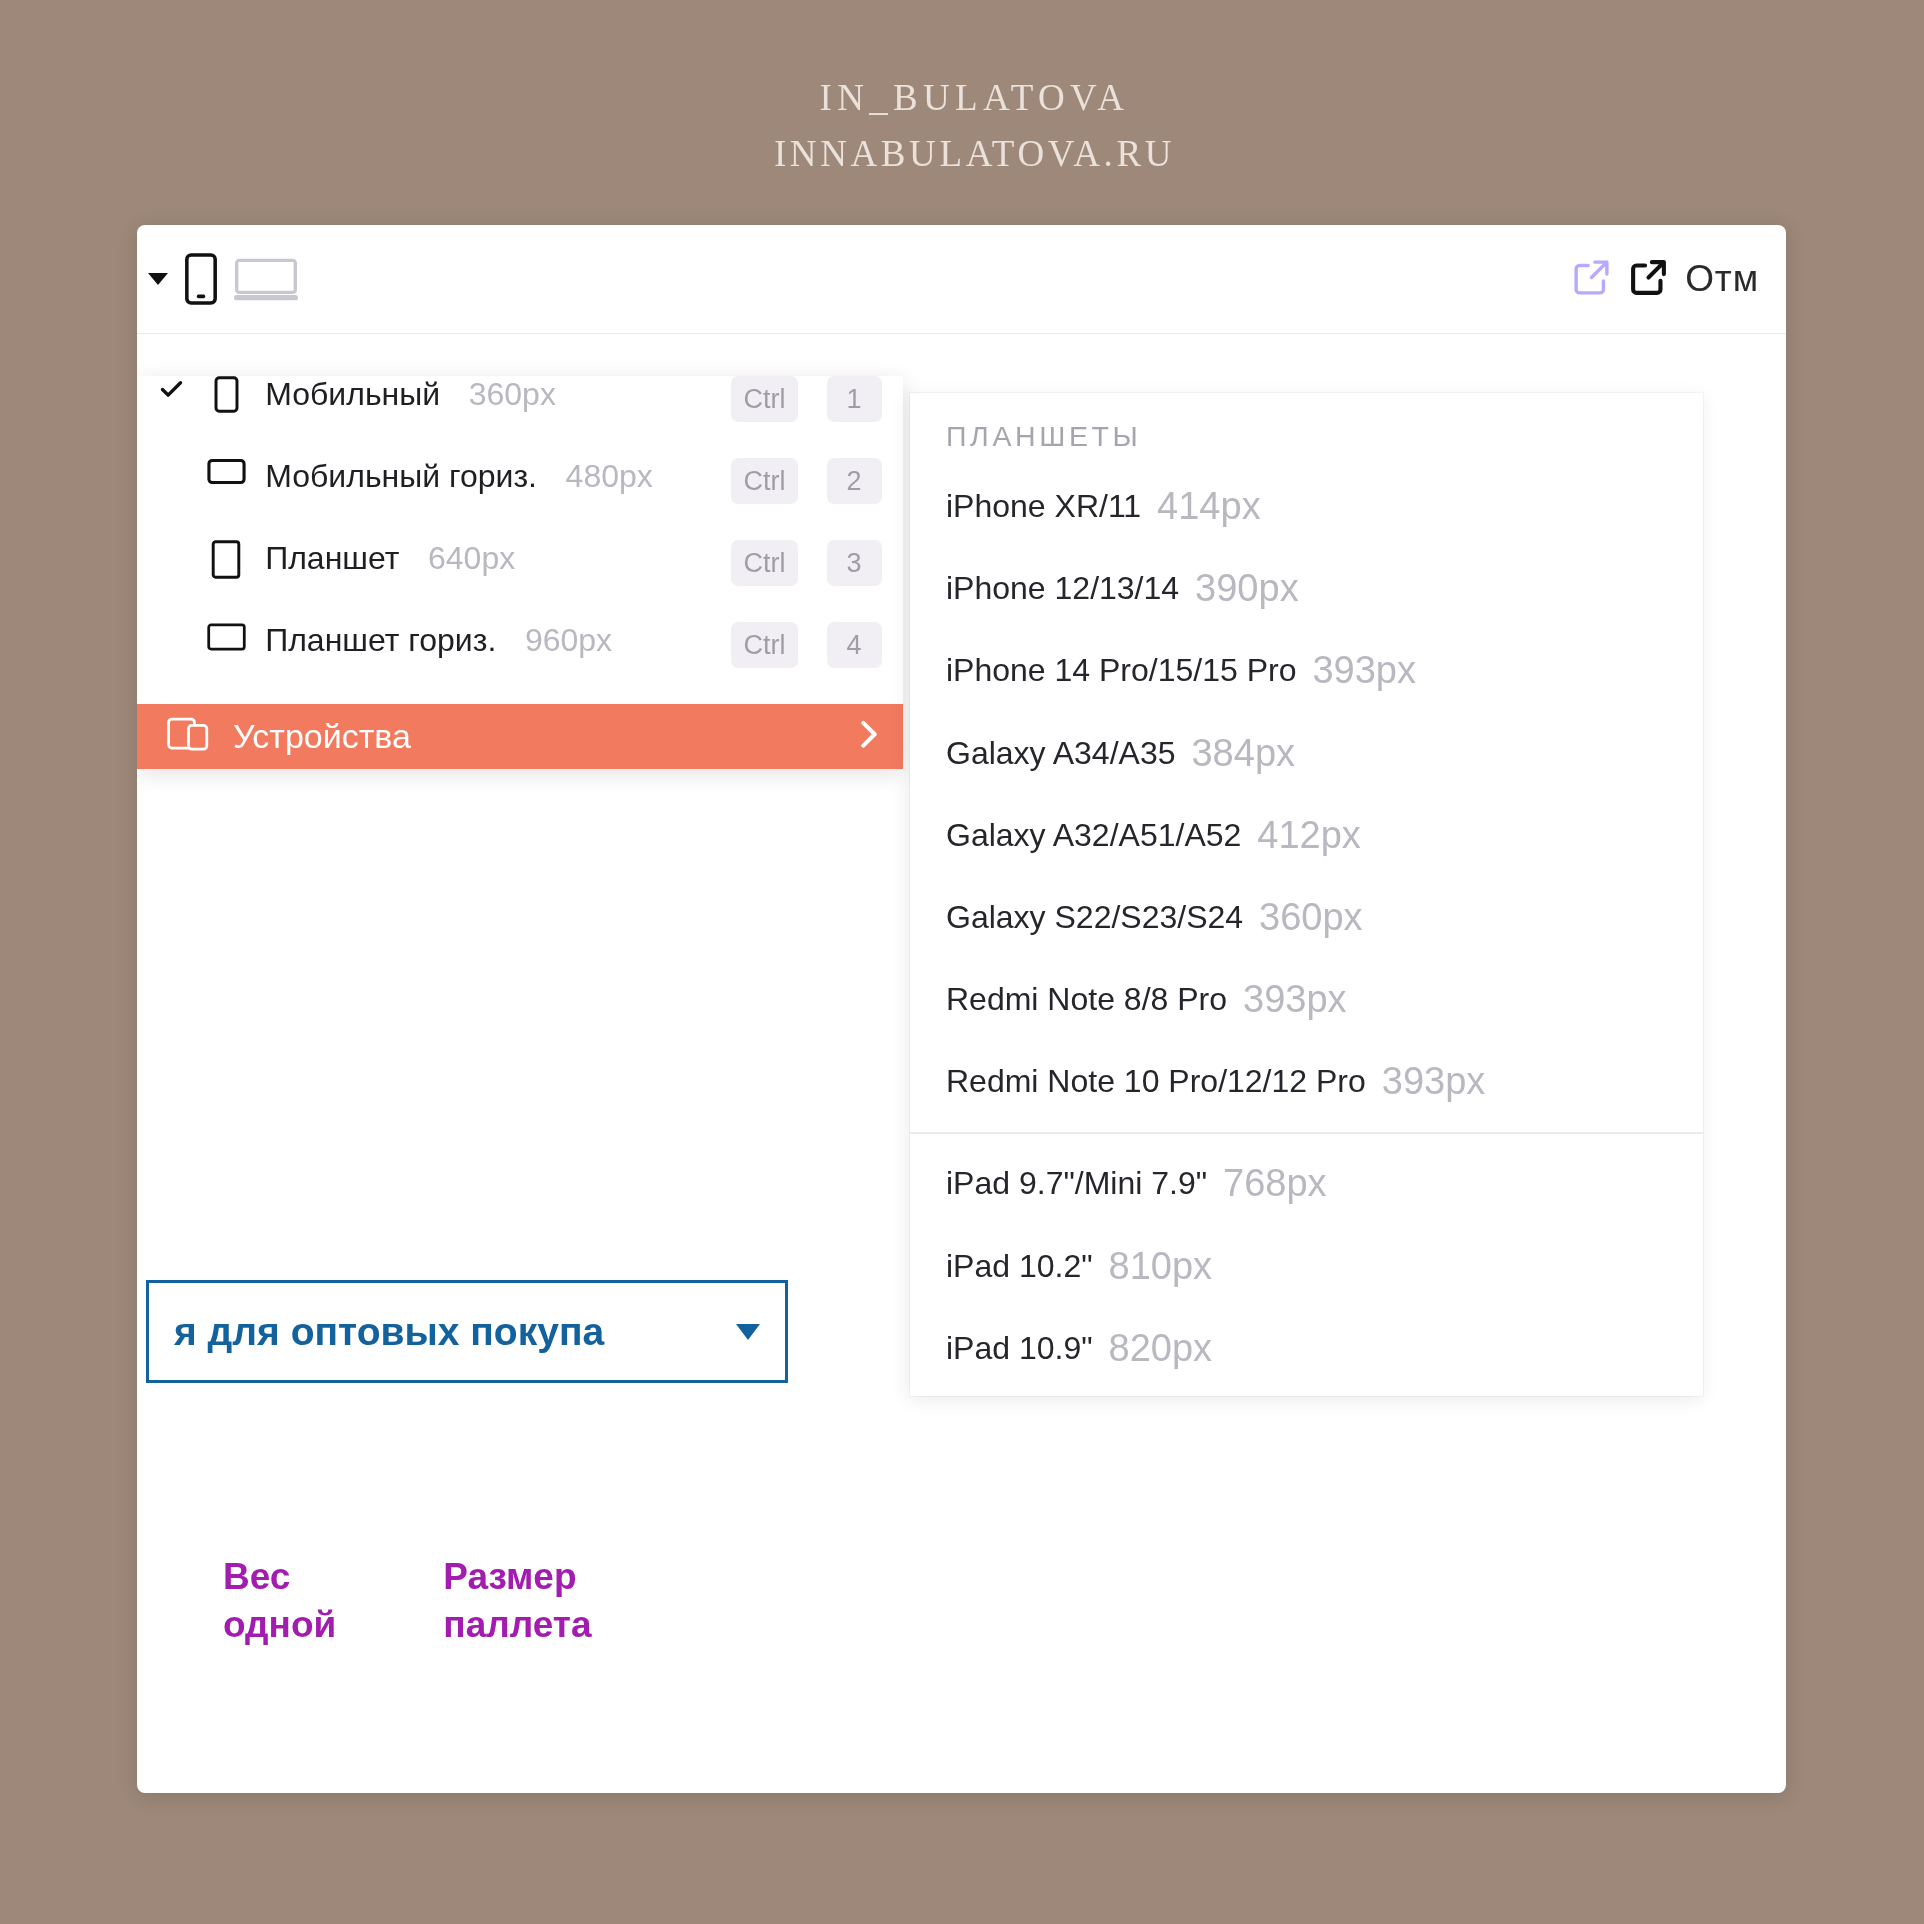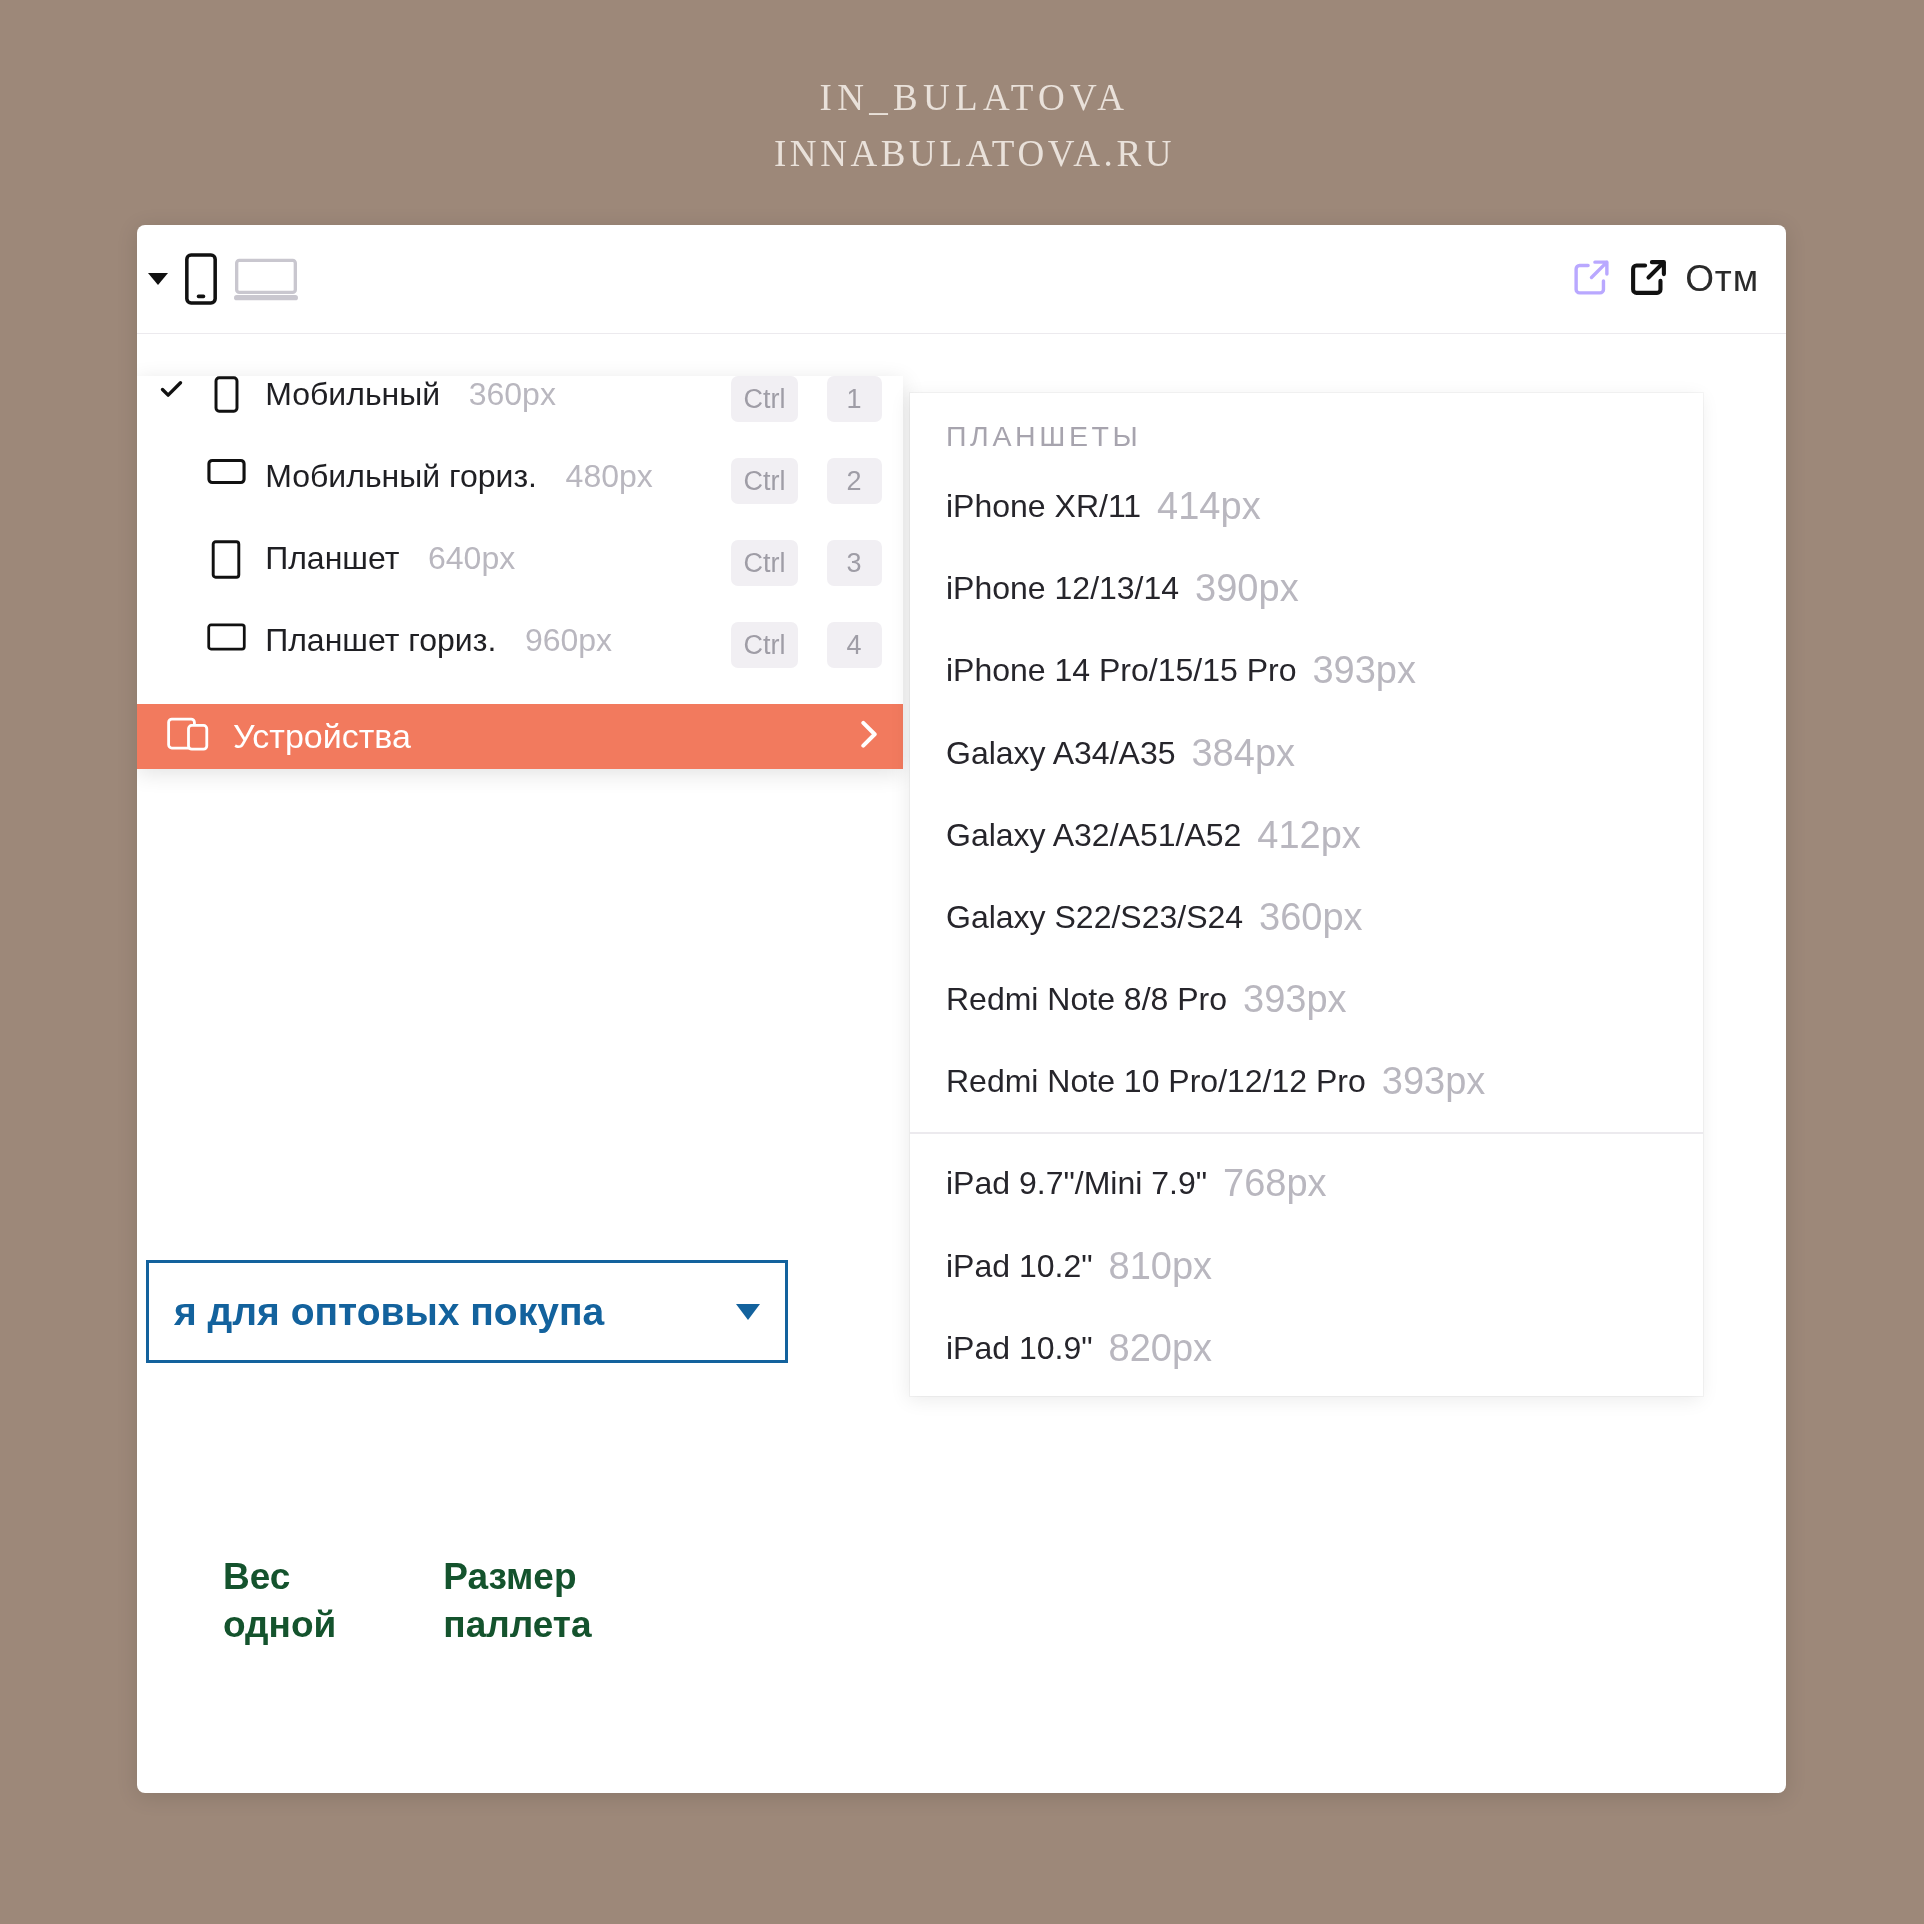--- a/index.html
+++ b/index.html
@@ -119,21 +119,21 @@
 
   
   .bg-content {
     position:absolute;
     left: 0;
     top: 847px;
     width: 695px;
   }
   .blue-select {
     position:absolute;
-    left: 9px; top: 188px;
+    left: 9px; top: 208px;
     height: 103px;
     width: 642px;
     border: 3.6px solid #13629d;
     display:flex; align-items:center;
     padding: 0 25px;
     color: #13629d;
     font-size: 39px;
     font-weight: 700;
     gap: 16px;
     background:#fff;
@@ -142,21 +142,21 @@
     width:0;height:0;
     border-left:12.5px solid transparent;
     border-right:12.5px solid transparent;
     border-top:16px solid #13629d;
     margin-left:auto;
   }
   .bg-words {
     position:absolute;
     left: 86px; top: 481px;
     display:flex; gap: 107px;
-    font-size: 37px; font-weight:700; color:#14532d;
+    font-size: 37px; font-weight:700; color:#a21caf;
     line-height:1.3;
   }
 
   
   .dev-panel {
     position:absolute;
     left: 773px;
     top: 168px;
     width: 793px;
     background:#fff;

